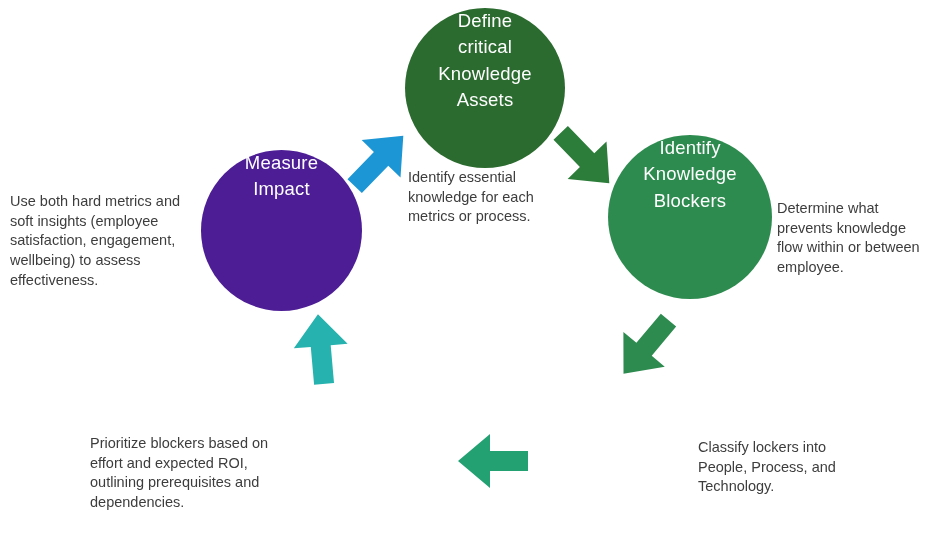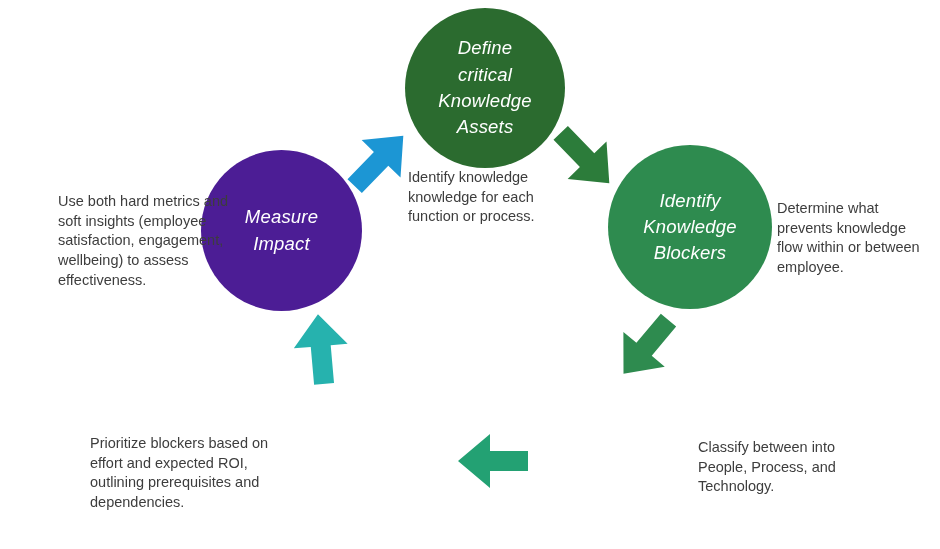--- a/index.html
+++ b/index.html
@@ -2,45 +2,45 @@
 <html><head>
 <meta charset="utf-8">
 <style>
   html,body{margin:0;padding:0;background:#ffffff;}
   .canvas{
     position:relative;width:940px;height:549px;background:#ffffff;overflow:hidden;
     font-family:"Liberation Sans", sans-serif;
   }
   .node{
     position:absolute;border-radius:50%;
-    display:flex;align-items:center;justify-content:center;text-align:center;font-style:italic;
+    display:flex;justify-content:center;text-align:center;
   }
   .node-label{
     color:#ffffff;font-size:18.5px;line-height:1.42;white-space:pre-line;
     letter-spacing:.2px;
   }
   .caption{
     position:absolute;color:#3d3d3d;font-size:14.5px;line-height:1.36;
   }
   .arrow{position:absolute;width:70px;height:54px;}
   .arrow svg{display:block;width:70px;height:54px;overflow:visible;}
 
   
   .node-define     {left:405px; top:8px;   width:160px; height:160px;}
-  .node-identify   {left:608px; top:145px; width:164px; height:164px;}
+  .node-identify   {left:608px; top:135px; width:164px; height:164px;}
   .node-categorize {left:534px; top:388px; width:158px; height:158px;}
   .node-build      {left:285px; top:388px; width:160px; height:160px;}
   .node-measure    {left:201px; top:150px; width:161px; height:161px;}
 
   
   .caption-define     {left:408px; top:168px; width:158px;}
   .caption-identify   {left:777px; top:199px; width:158px;}
   .caption-categorize {left:698px; top:438px; width:158px;}
   .caption-build      {left:90px;  top:434px; width:186px;}
-  .caption-measure    {left:10px;  top:192px; width:186px;margin-left:48px;}
+  .caption-measure    {left:10px;  top:192px; width:186px;}
 
   
   .arrow-1{left:550px; top:131px; transform:rotate(46deg);}
   .arrow-2{left:611px; top:320px; transform:rotate(130deg);}
   .arrow-3{left:458px; top:434px; transform:rotate(180deg);}
   .arrow-4{left:286px; top:322px; transform:rotate(-95deg);}
   .arrow-5{left:344px; top:134px; transform:rotate(-46deg);}
 </style>
 </head>
 <body>
@@ -60,23 +60,23 @@
 Blockers</span>
   </div>
 
 
 
   <div class="node node-measure" style="background-color: #4c1d95;">
     <span class="node-label">Measure
 Impact</span>
   </div>
 
-  <div class="caption caption-define">Identify knowledge knowledge for each function or process.</div>
+  <div class="caption caption-define">Identify essential knowledge for each metrics or process.</div>
   <div class="caption caption-identify">Determine what prevents knowledge flow within or between employee.</div>
-  <div class="caption caption-categorize">Classify between into People, Process, and Technology.</div>
+  <div class="caption caption-categorize">Classify lockers into People, Process, and Technology.</div>
   <div class="caption caption-build">Prioritize blockers based on effort and expected ROI, outlining prerequisites and dependencies.</div>
   <div class="caption caption-measure">Use both hard metrics and soft insights (employee satisfaction, engagement, wellbeing) to assess effectiveness.</div>
 
   <div class="arrow arrow-1">
     <svg viewBox="0 0 70 54">
         <polygon points="0,17 38,17 38,0 70,27 38,54 38,37 0,37" fill="#2c7c3a"></polygon>
       </svg>
   </div>
   <div class="arrow arrow-2">
     <svg viewBox="0 0 70 54">

